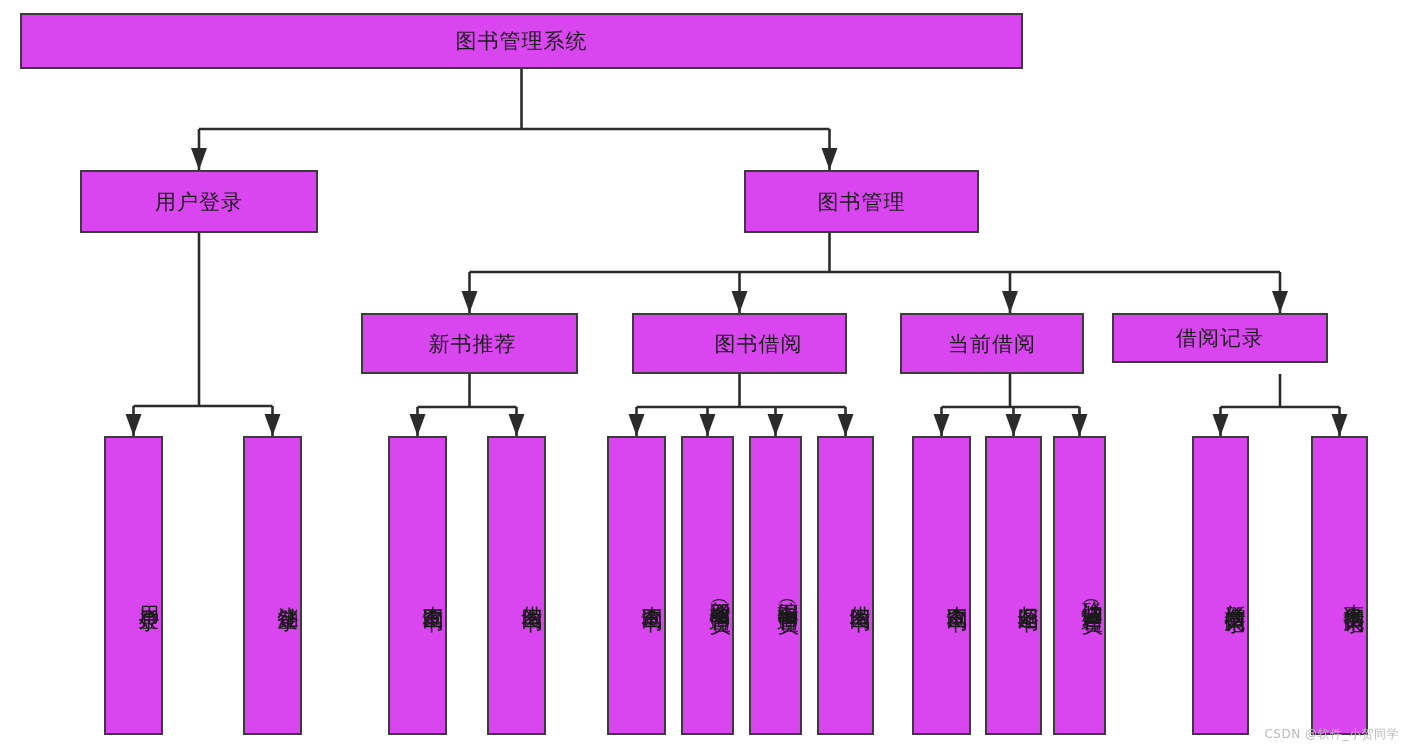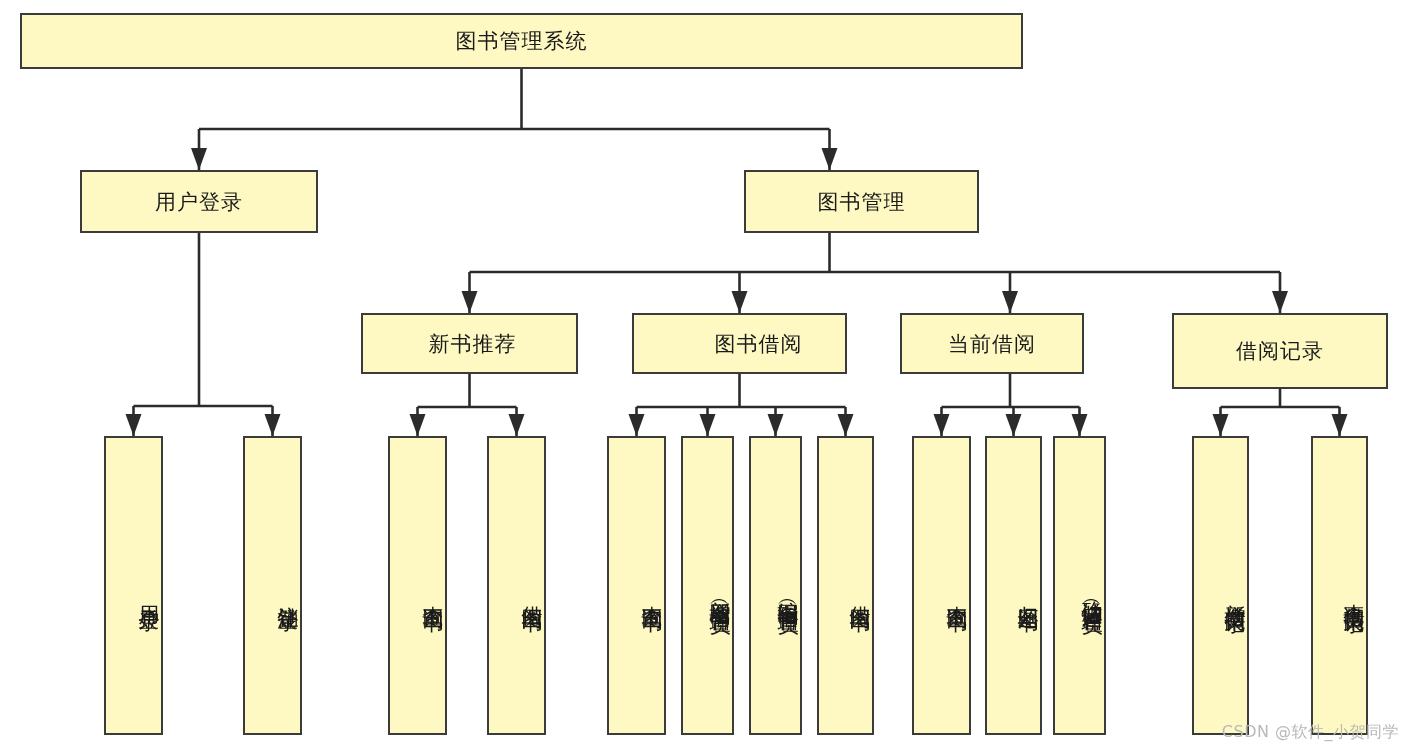--- a/index.html
+++ b/index.html
@@ -4,35 +4,35 @@
 <style>
   html,body{margin:0;padding:0;background:#ffffff;}
   body{
     width:1405px;height:747px;overflow:hidden;
     font-family:"DejaVu Sans","Liberation Sans",sans-serif;
   }
   #stage{position:relative;width:1405px;height:747px;background:#fff;}
   svg#wires{position:absolute;left:0;top:0;width:1405px;height:747px;}
   .node{
     position:absolute;box-sizing:border-box;
-    background:#fef9c3;border:2.5px solid #3b3b3b;
+    background:#d946ef;border:2.5px solid #3b3b3b;
     display:flex;align-items:center;justify-content:center;
     color:#1a1a1a;
   }
   .node.h{font-size:21px;letter-spacing:1px;}
   .node.leaf{
     writing-mode:vertical-rl;text-orientation:upright;
     font-size:21px;line-height:1.22;letter-spacing:2px;
     align-items:flex-start;justify-content:center;
     padding-top:14px;
   }
   .node.leaf span{writing-mode:vertical-rl;text-orientation:upright;}
   #watermark{
     position:absolute;right:6px;bottom:4px;
-    font-size:16px;color:#b9b9b9;letter-spacing:.5px;
+    font-size:12px;color:#b9b9b9;letter-spacing:.5px;
     white-space:nowrap;user-select:none;
   }
 </style>
 </head>
 <body>
 
 <div id="stage">
 
   <svg id="wires" viewBox="0 0 1405 747" xmlns="http://www.w3.org/2000/svg">
       <line x1="521.5" y1="69" x2="521.5" y2="129" stroke="#2b2b2b" stroke-width="2.6"></line>
@@ -102,21 +102,21 @@
 
   <div class="node h" style="left: 361px; top: 313px; width: 217px; height: 61px; padding-left: 6px;">
     <span>新书推荐</span>
   </div>
   <div class="node h" style="left: 632px; top: 313px; width: 215px; height: 61px; padding-left: 38px;">
     <span>图书借阅</span>
   </div>
   <div class="node h" style="left: 900px; top: 313px; width: 184px; height: 61px;">
     <span>当前借阅</span>
   </div>
-  <div class="node h" style="left: 1172px; top: 313px; width: 216px; height: 76px;">
+  <div class="node h" style="left: 1112px; top: 313px; width: 216px; height: 50px;">
     <span>借阅记录</span>
   </div>
 
   <div class="node leaf" style="left: 104px; top: 436px; width: 59px; height: 299px;">
     <span>用户登录</span>
   </div>
   <div class="node leaf" style="left: 243px; top: 436px; width: 59px; height: 299px;">
     <span>注销登录</span>
   </div>
   <div class="node leaf" style="left: 388px; top: 436px; width: 59px; height: 299px;">

